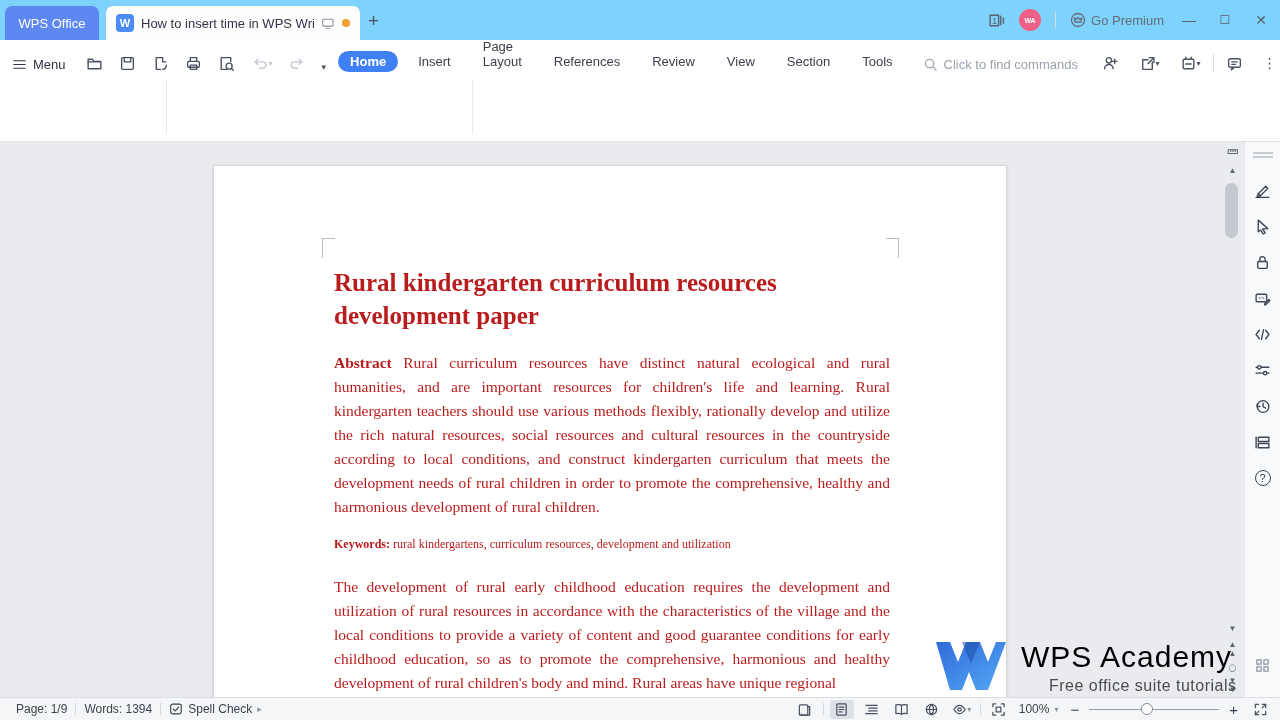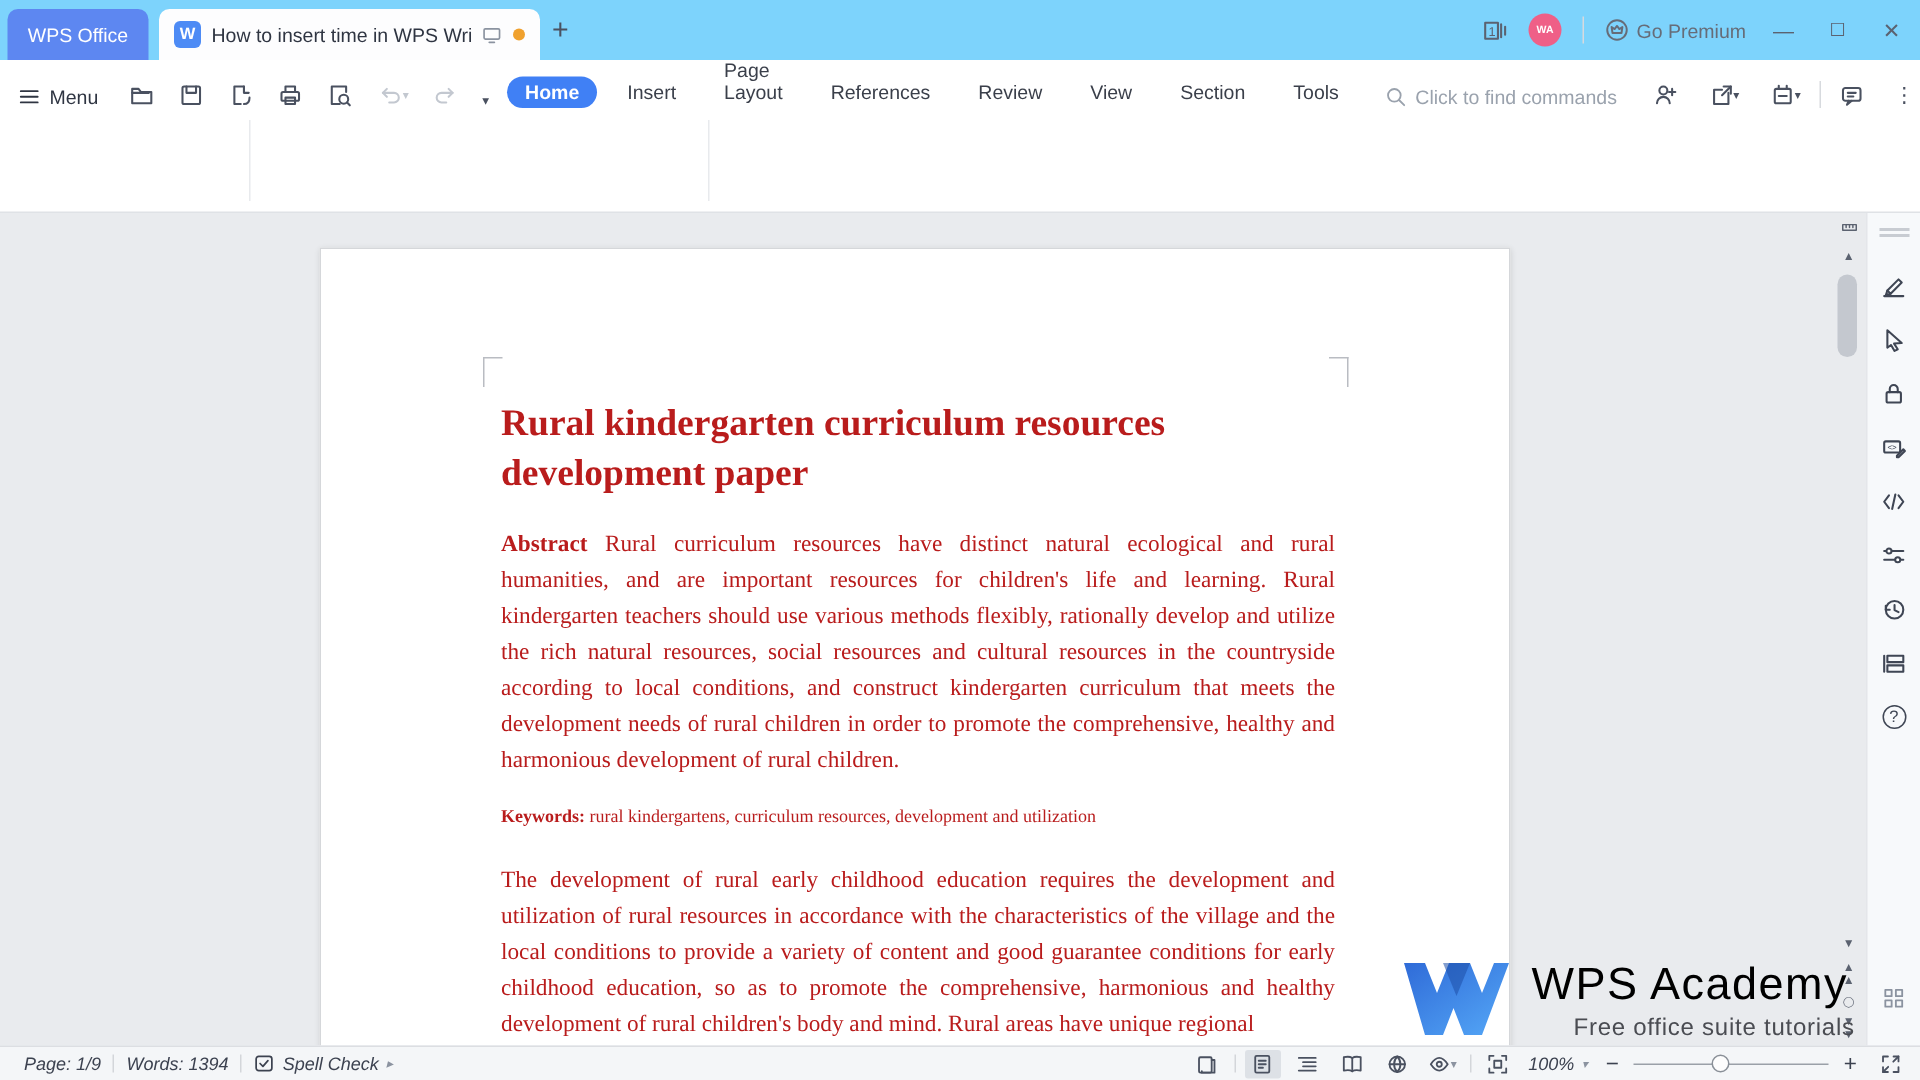--- a/index.html
+++ b/index.html
@@ -92,21 +92,21 @@
   .sb-handle { margin:10px auto 0; width:20px; border-top:2px solid #c8ccd2; border-bottom:2px solid #c8ccd2; height:6px; }
   .sb-icon { width:36px; height:36px; display:flex; align-items:center; justify-content:center; color:#3f4654; }
   .sb-col { display:flex; flex-direction:column; align-items:center; gap:0; margin-top:14px; }
   .help-circ { width:16px; height:16px; border:1.3px solid #3f4654; border-radius:50%; font-size:11px; display:flex;
                align-items:center; justify-content:center; }
   .sb-grid { position:absolute; bottom:24px; left:10px; }
 
   
   .statusbar { position:absolute; bottom:0; left:0; width:1280px; height:23px; background:#f4f6f8; border-top:1px solid #dcdee2;
                display:flex; align-items:center; font-size:12px; color:#3c4250; padding:0 8px; }
-  .sb-item { display:flex; align-items:center; gap:5px; padding:0 8px;font-style:italic; }
+  .sb-item { display:flex; align-items:center; gap:5px; padding:0 8px; }
   .sb-sep { width:1px; height:12px; background:#d3d6da; }
   .st-right { margin-left:auto; display:flex; align-items:center; gap:6px; }
   .viewbtn { width:24px; height:19px; display:flex; align-items:center; justify-content:center; color:#4a5160; border-radius:2px; }
   .viewbtn.on { background:#dde1e6; }
   .zoom-slider { position:relative; width:130px; height:19px; }
   .zs-track { position:absolute; top:9px; left:0; width:130px; height:1.5px; background:#9aa0a8; }
   .zs-knob { position:absolute; top:3px; left:52px; width:12px; height:12px; background:#fdfdfd; border:1px solid #8a9098; border-radius:50%; }
 </style>
 </head>
 <body>

